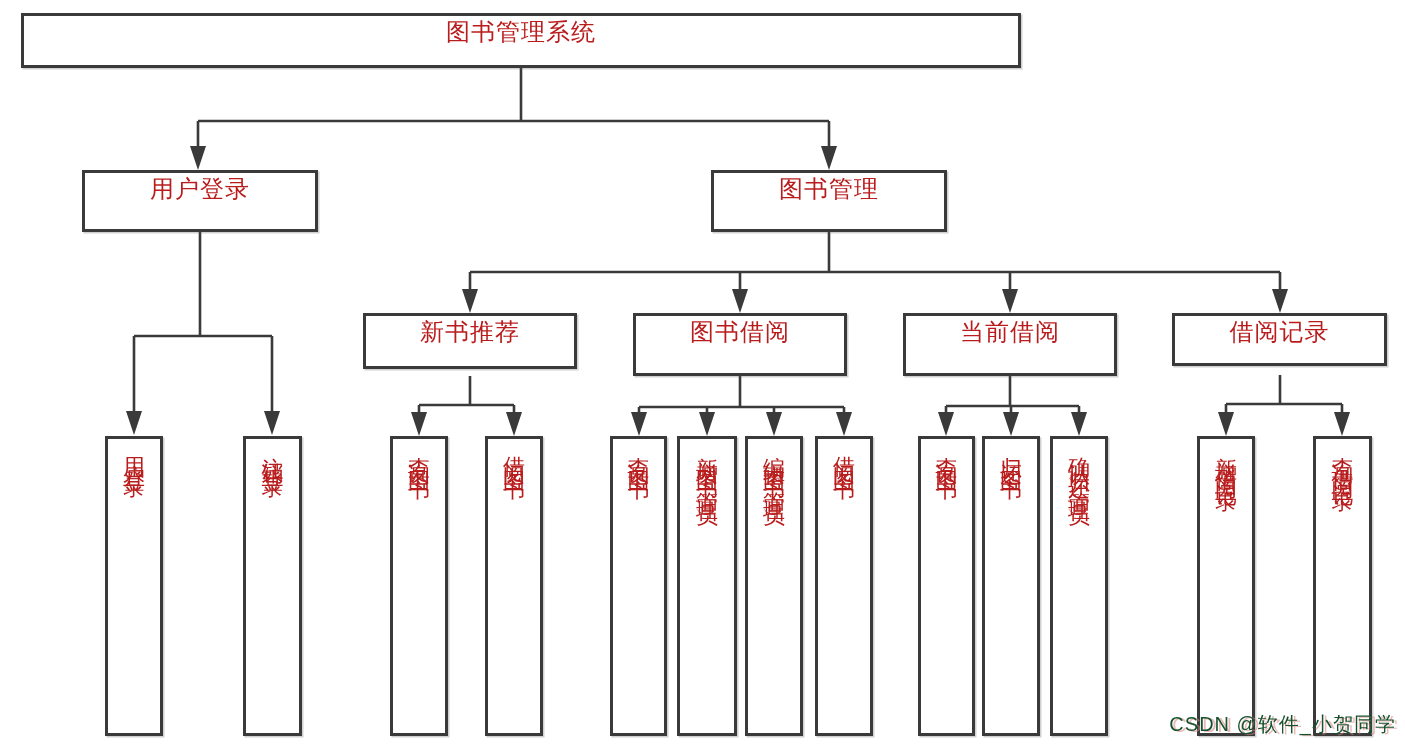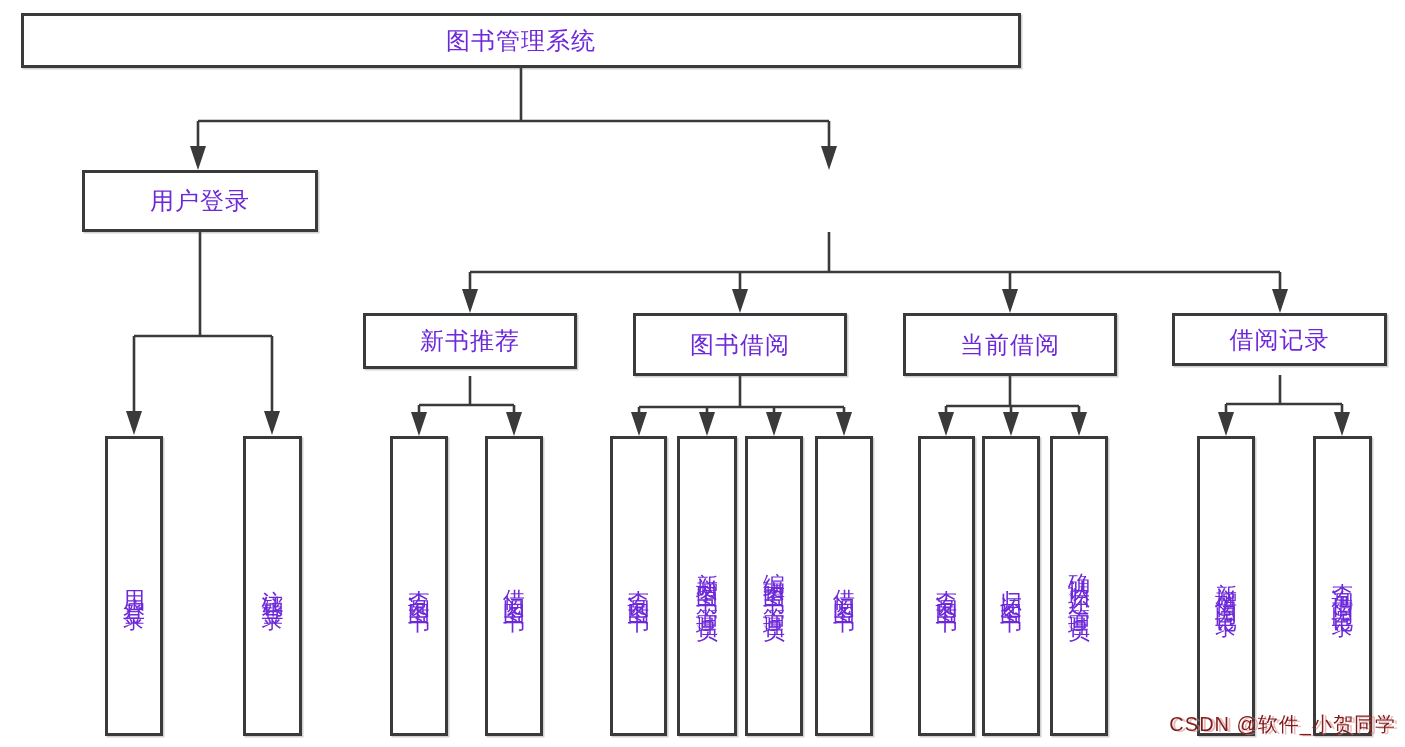--- a/index.html
+++ b/index.html
@@ -11,39 +11,39 @@
     overflow:hidden;
   }
   .wires{position:absolute;left:0;top:0;width:1405px;height:747px;}
   .wires path{stroke:#3a3a3a;stroke-width:2.6;fill:none;}
   .wires polygon{fill:#3a3a3a;stroke:none;}
   .hnode,.vnode{
     position:absolute;
     box-sizing:border-box;
     border:3px solid #3a3a3a;
     background:#ffffff;
-    display:flex;align-items:center;justify-content:center;
-    color:#6d28d9;
+    display:flex;align-items:flex-start;justify-content:center;
+    color:#b91c1c;
     box-shadow:1.5px 1.5px 0 rgba(90,90,90,.28);
   }
   .hnode span{font-size:24px;letter-spacing:1px;white-space:nowrap;}
   .vnode span{
     writing-mode:vertical-rl;
     text-orientation:mixed;
     font-size:22px;
     letter-spacing:7px;
     line-height:1;
     white-space:nowrap;
   }
   .watermark{
     position:absolute;
     right:9px;bottom:9px;
     font-size:20px;
     letter-spacing:1px;
-    color:#7f1d1d;
+    color:#14532d;
     text-shadow:3px 1px 0 rgba(217,130,130,.55);
     z-index:5;
     white-space:nowrap;
   }
 </style>
 </head>
 <body>
 
 <div class="canvas">
 
@@ -89,20 +89,23 @@
       <polygon points="1334,412 1350,412 1342,436"></polygon>
     </g>
   </svg>
 
   <div class="hnode" style="left:21px;top:13px;width:1000px;height:55px">
     <span>图书管理系统</span>
   </div>
 
   <div class="hnode" style="left:82px;top:170px;width:236px;height:62px">
     <span>用户登录</span>
+  </div>
+  <div class="hnode" style="left:711px;top:170px;width:236px;height:62px">
+    <span>图书管理</span>
   </div>
 
   <div class="hnode" style="left:363px;top:313px;width:214px;height:56px">
     <span>新书推荐</span>
   </div>
   <div class="hnode" style="left:633px;top:313px;width:214px;height:63px">
     <span>图书借阅</span>
   </div>
   <div class="hnode" style="left:903px;top:313px;width:214px;height:63px">
     <span>当前借阅</span>

